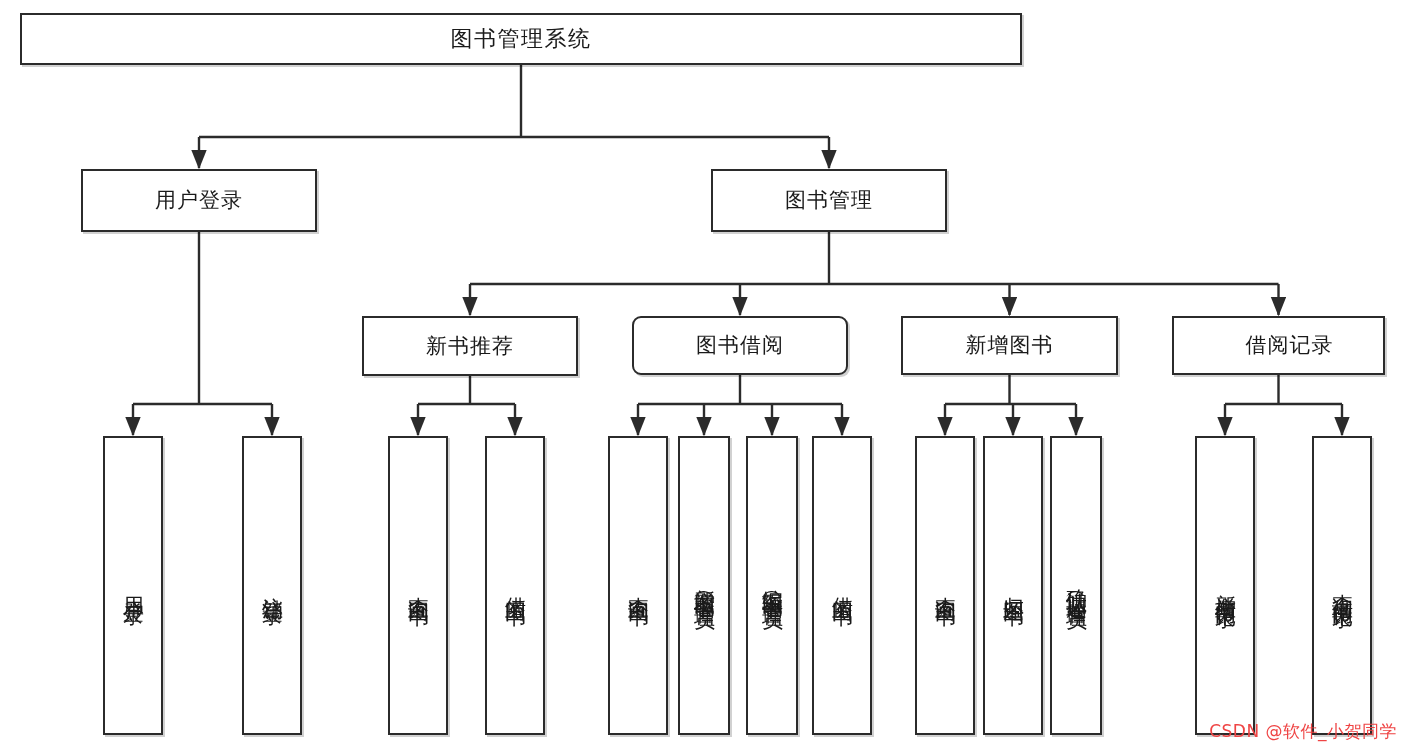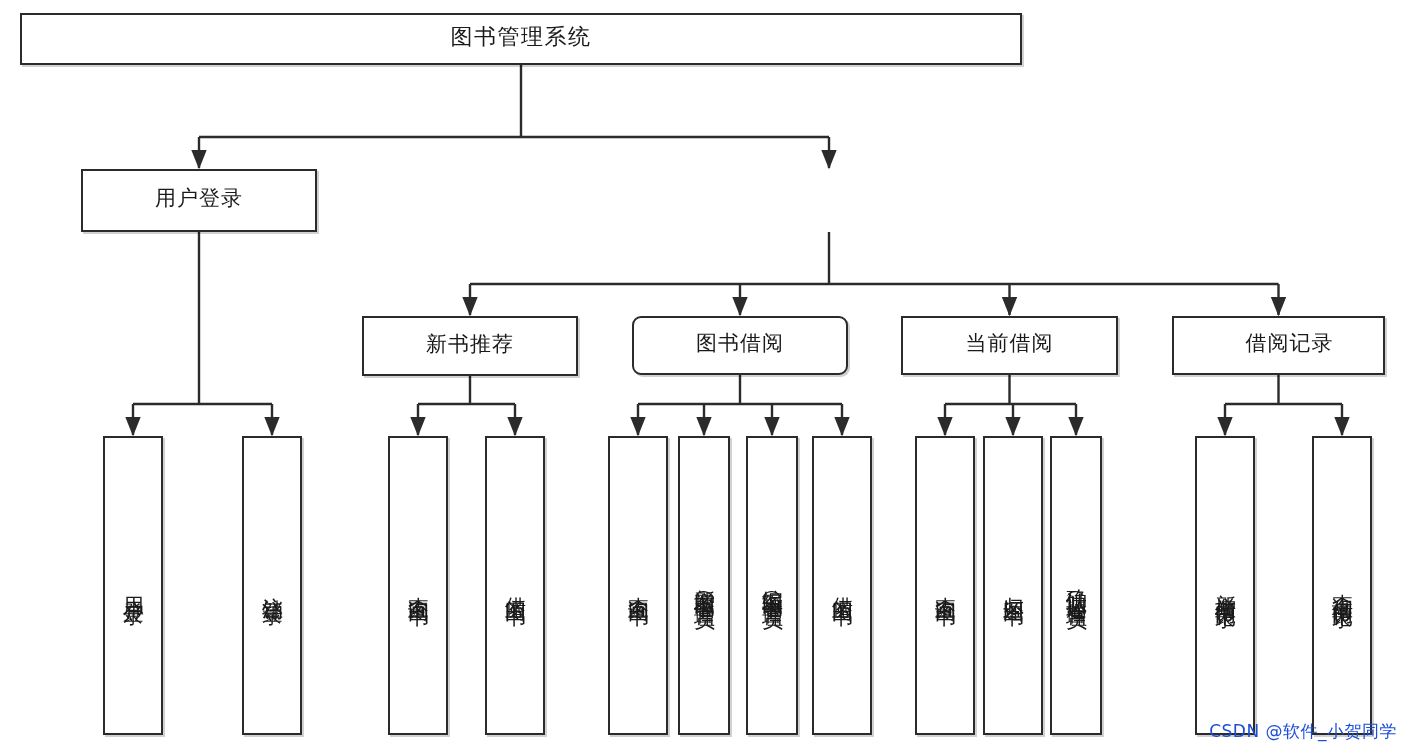--- a/index.html
+++ b/index.html
@@ -40,21 +40,20 @@
   }
   .node-label {
     display: block;
     text-align: center;
     line-height: 1.18;
     white-space: nowrap;
   }
   .node.horiz .node-label {
     font-size: 21px;
     letter-spacing: 1px;
-    font-family: Liberation Mono, monospace;
   }
   .node.root .node-label {
     font-size: 22px;
     letter-spacing: 1.5px;
   }
   .node.vert {
     align-items: center;
     justify-content: center;
   }
   .node.vert .node-label {
@@ -64,21 +63,21 @@
     letter-spacing: 3px;
     line-height: 1.1;
     white-space: nowrap;
     max-height: 290px;
   }
   #watermark {
     position: absolute;
     right: 8px;
     bottom: 4px;
     font-size: 17px;
-    color: #1d4ed8;
+    color: #ef4444;
     letter-spacing: 0.5px;
     z-index: 5;
     white-space: nowrap;
     pointer-events: none;
   }
 </style>
 </head>
 <body>
 
 <div id="diagram-root">
@@ -120,28 +119,31 @@
   </svg>
 
   <div class="node root horiz" style="left: 20px; top: 13px; width: 1002px; height: 52px;">
     <span class="node-label">图书管理系统</span>
   </div>
 
   <div id="watermark">CSDN @软件_小贺同学</div>
 <div class="node horiz" style="left: 81px; top: 169px; width: 236px; height: 63px;">
       <span class="node-label">用户登录</span>
     </div>
+    <div class="node horiz" style="left: 711px; top: 169px; width: 236px; height: 63px;">
+      <span class="node-label">图书管理</span>
+    </div>
     <div class="node horiz" style="left: 362px; top: 316px; width: 216px; height: 60px;">
       <span class="node-label">新书推荐</span>
     </div>
     <div class="node horiz" style="left: 632px; top: 316px; width: 216px; height: 59px; border-radius: 9px;">
       <span class="node-label">图书借阅</span>
     </div>
     <div class="node horiz" style="left: 901px; top: 316px; width: 217px; height: 59px;">
-      <span class="node-label">当前借阅</span>
+      <span class="node-label">新增图书</span>
     </div>
     <div class="node horiz" style="left: 1172px; top: 316px; width: 213px; height: 59px; padding-left: 22px;">
       <span class="node-label">借阅记录</span>
     </div>
     <div class="node vert" style="left: 103px; top: 436px; width: 60px; height: 299px;">
       <span class="node-label">用户登录</span>
     </div>
     <div class="node vert" style="left: 242px; top: 436px; width: 60px; height: 299px;">
       <span class="node-label">注销登录</span>
     </div>

